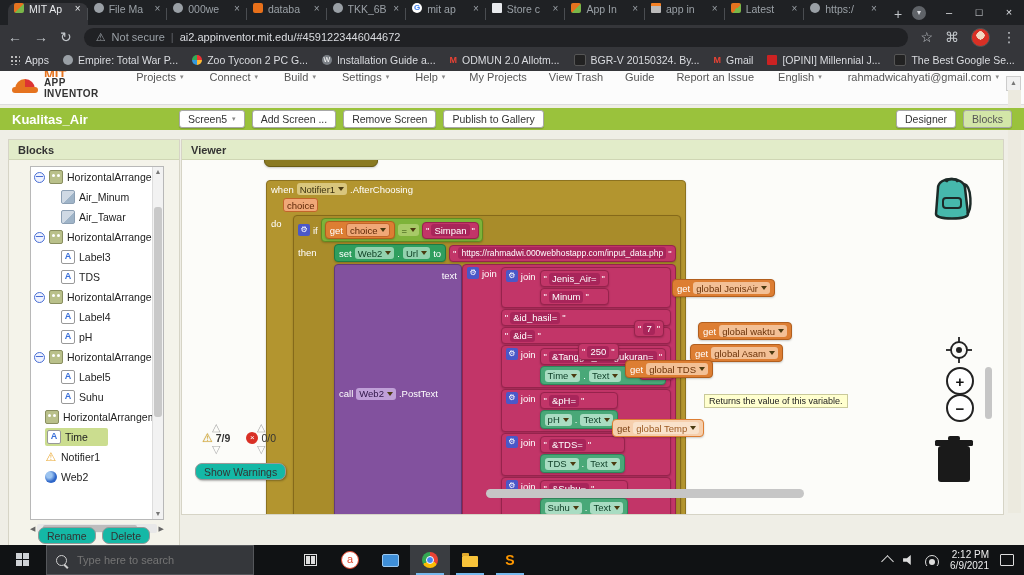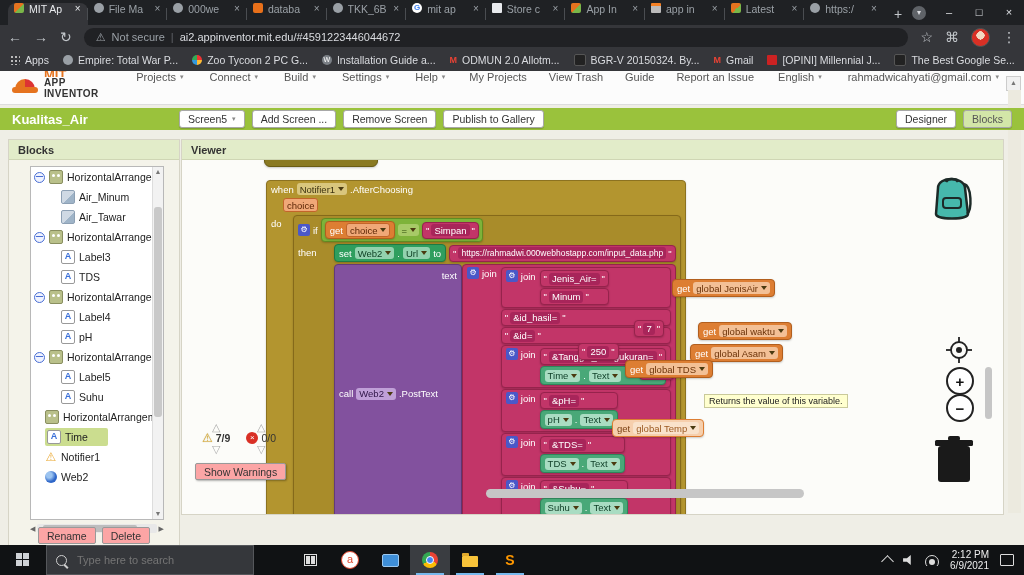--- a/index.html
+++ b/index.html
@@ -78,21 +78,21 @@
   .i-web{background:radial-gradient(circle at 35% 35%,#9cc4f0 0 25%,#2e66c8 60%);border-radius:50%}
   .selitem{background:#cbdd8f;border-radius:2px;padding-right:20px}
   .vsb{position:absolute;right:0;top:0;bottom:0;width:10px;background:#f2f2f2;border-left:1px solid #ddd}
   .vthumb{position:absolute;right:1px;top:40px;width:8px;height:210px;background:#c9c9c9;border-radius:3px}
   .sarr{position:absolute;right:0;width:10px;height:10px;font-size:7px;color:#777;text-align:center;line-height:10px}
   .hsb{position:absolute;left:21px;top:383px;width:134px;height:11px;display:flex;align-items:center;gap:2px}
   .hsb .tk{flex:1;height:9px;background:#e8e8e8;border-radius:2px;position:relative}
   .hsb .tk::before{content:"";position:absolute;left:6px;right:20px;top:1px;bottom:1px;background:#bdbdbd;border-radius:2px}
   .harr{font-size:7px;color:#666}
   #treebtns{position:absolute;left:0;right:0;top:387px;display:flex;justify-content:center;gap:6px}
-  .gbtn{background:#fca5a5;border:1px solid #999;border-radius:2px;height:15px;padding:0 8px;font-size:10.5px;color:#333;display:inline-flex;align-items:center}
+  .gbtn{background:#14b8a6;border:1px solid #999;border-radius:7px;height:15px;padding:0 8px;font-size:10.5px;color:#333;display:inline-flex;align-items:center}
   #viewer{position:absolute;left:181px;top:139px;width:821px;height:374px;background:#fff;border:1px solid #d6d4c6}
   #canvas{position:absolute;left:0;top:20px;right:0;bottom:0;background:#fcfcf9;overflow:hidden}
   
   .blk{border-radius:4px;box-shadow:0 1px 2px rgba(0,0,0,.2)}
   .b-brown{background:#b3952f;border:1px solid #8c7220}
   .b-brown2{background:#a98c2a;border:1px solid #85691a}
   .b-green{background:#7eb33a;border:1px solid #5f8c22}
   .b-set{background:#2f9e5e;border:1px solid #1d7a43}
   .b-teal{background:#49a878;border:1px solid #2f855a}
   .b-pink{background:#c23568;border:1px solid #96234c}

